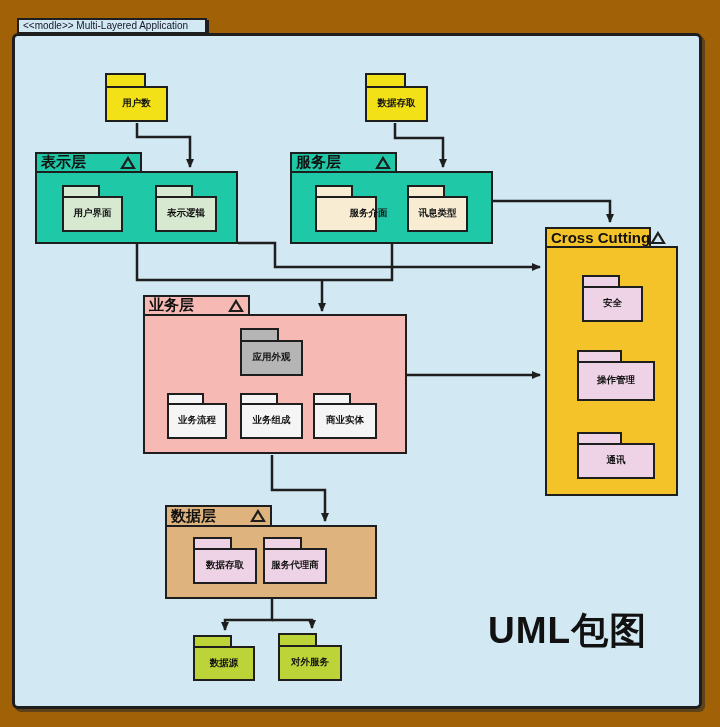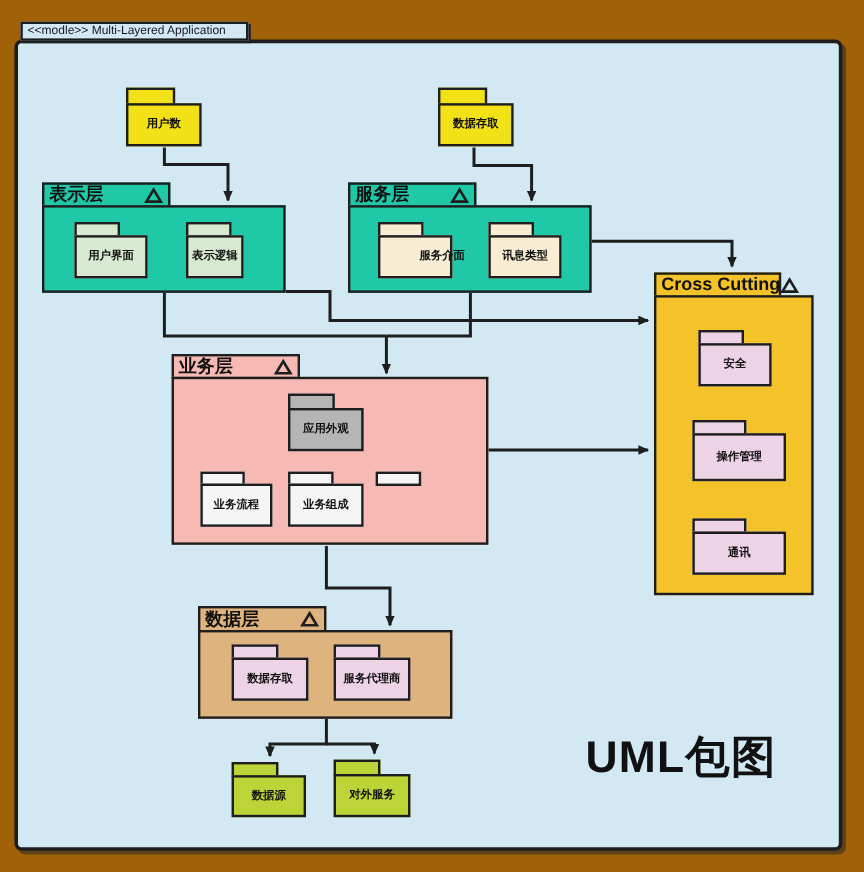--- a/index.html
+++ b/index.html
@@ -106,21 +106,21 @@
 
   <div class="pkg" style="left:62px;top:185px;">
     <div class="ptab c-palegreen" style="width:38px;height:13px;"></div>
     <div class="pbody c-palegreen" style="width:61px;height:36px;">
       <span class="plabel">用户界面</span>
     </div>
   </div>
 
   <div class="pkg" style="left:155px;top:185px;">
     <div class="ptab c-palegreen" style="width:38px;height:13px;"></div>
-    <div class="pbody c-palegreen" style="width:48px;height:36px;">
+    <div class="pbody c-palegreen" style="width:62px;height:36px;">
       <span class="plabel">表示逻辑</span>
     </div>
   </div>
 
   <div class="layer" style="left:290px;top:152px;">
     <div class="ltab c-teal" style="width:107px;height:21px;">
       <span class="ltab-label">服务层</span>
       <svg class="tri" width="16" height="14" viewBox="0 0 16 14">
           <polygon points="8,2 14,12 2,12" fill="none" stroke="#1e1e1e" stroke-width="2.2"></polygon>
         </svg>
@@ -199,40 +199,43 @@
 
   <div class="pkg" style="left:240px;top:393px;">
     <div class="ptab c-white" style="width:38px;height:12px;"></div>
     <div class="pbody c-white" style="width:63px;height:36px;">
       <span class="plabel">业务组成</span>
     </div>
   </div>
 
   <div class="pkg" style="left:313px;top:393px;">
     <div class="ptab c-white" style="width:38px;height:12px;"></div>
+    <div class="pbody c-white" style="width:64px;height:36px;">
+      <span class="plabel">商业实体</span>
+    </div>
   </div>
 
   <div class="layer" style="left:165px;top:505px;">
     <div class="ltab c-tan" style="width:107px;height:22px;gap:16px;">
       <span class="ltab-label">数据层</span>
       <svg class="tri" width="16" height="14" viewBox="0 0 16 14">
           <polygon points="8,2 14,12 2,12" fill="none" stroke="#1e1e1e" stroke-width="2.2"></polygon>
         </svg>
     </div>
     <div class="lbody c-tan" style="width:212px;height:74px;"></div>
   </div>
 
   <div class="pkg" style="left:193px;top:537px;">
     <div class="ptab c-lpink" style="width:39px;height:13px;"></div>
     <div class="pbody c-lpink" style="width:64px;height:36px;">
       <span class="plabel">数据存取</span>
     </div>
   </div>
 
-  <div class="pkg" style="left:278px;top:537px;text-align:center;">
+  <div class="pkg" style="left:263px;top:537px;text-align:center;">
     <div class="ptab c-lpink" style="width:39px;height:13px;"></div>
     <div class="pbody c-lpink" style="width:64px;height:36px;">
       <span class="plabel">服务代理商</span>
     </div>
   </div>
 
   <div class="pkg" style="left:193px;top:635px;">
     <div class="ptab c-green" style="width:39px;height:13px;"></div>
     <div class="pbody c-green" style="width:62px;height:35px;">
       <span class="plabel">数据源</span>

